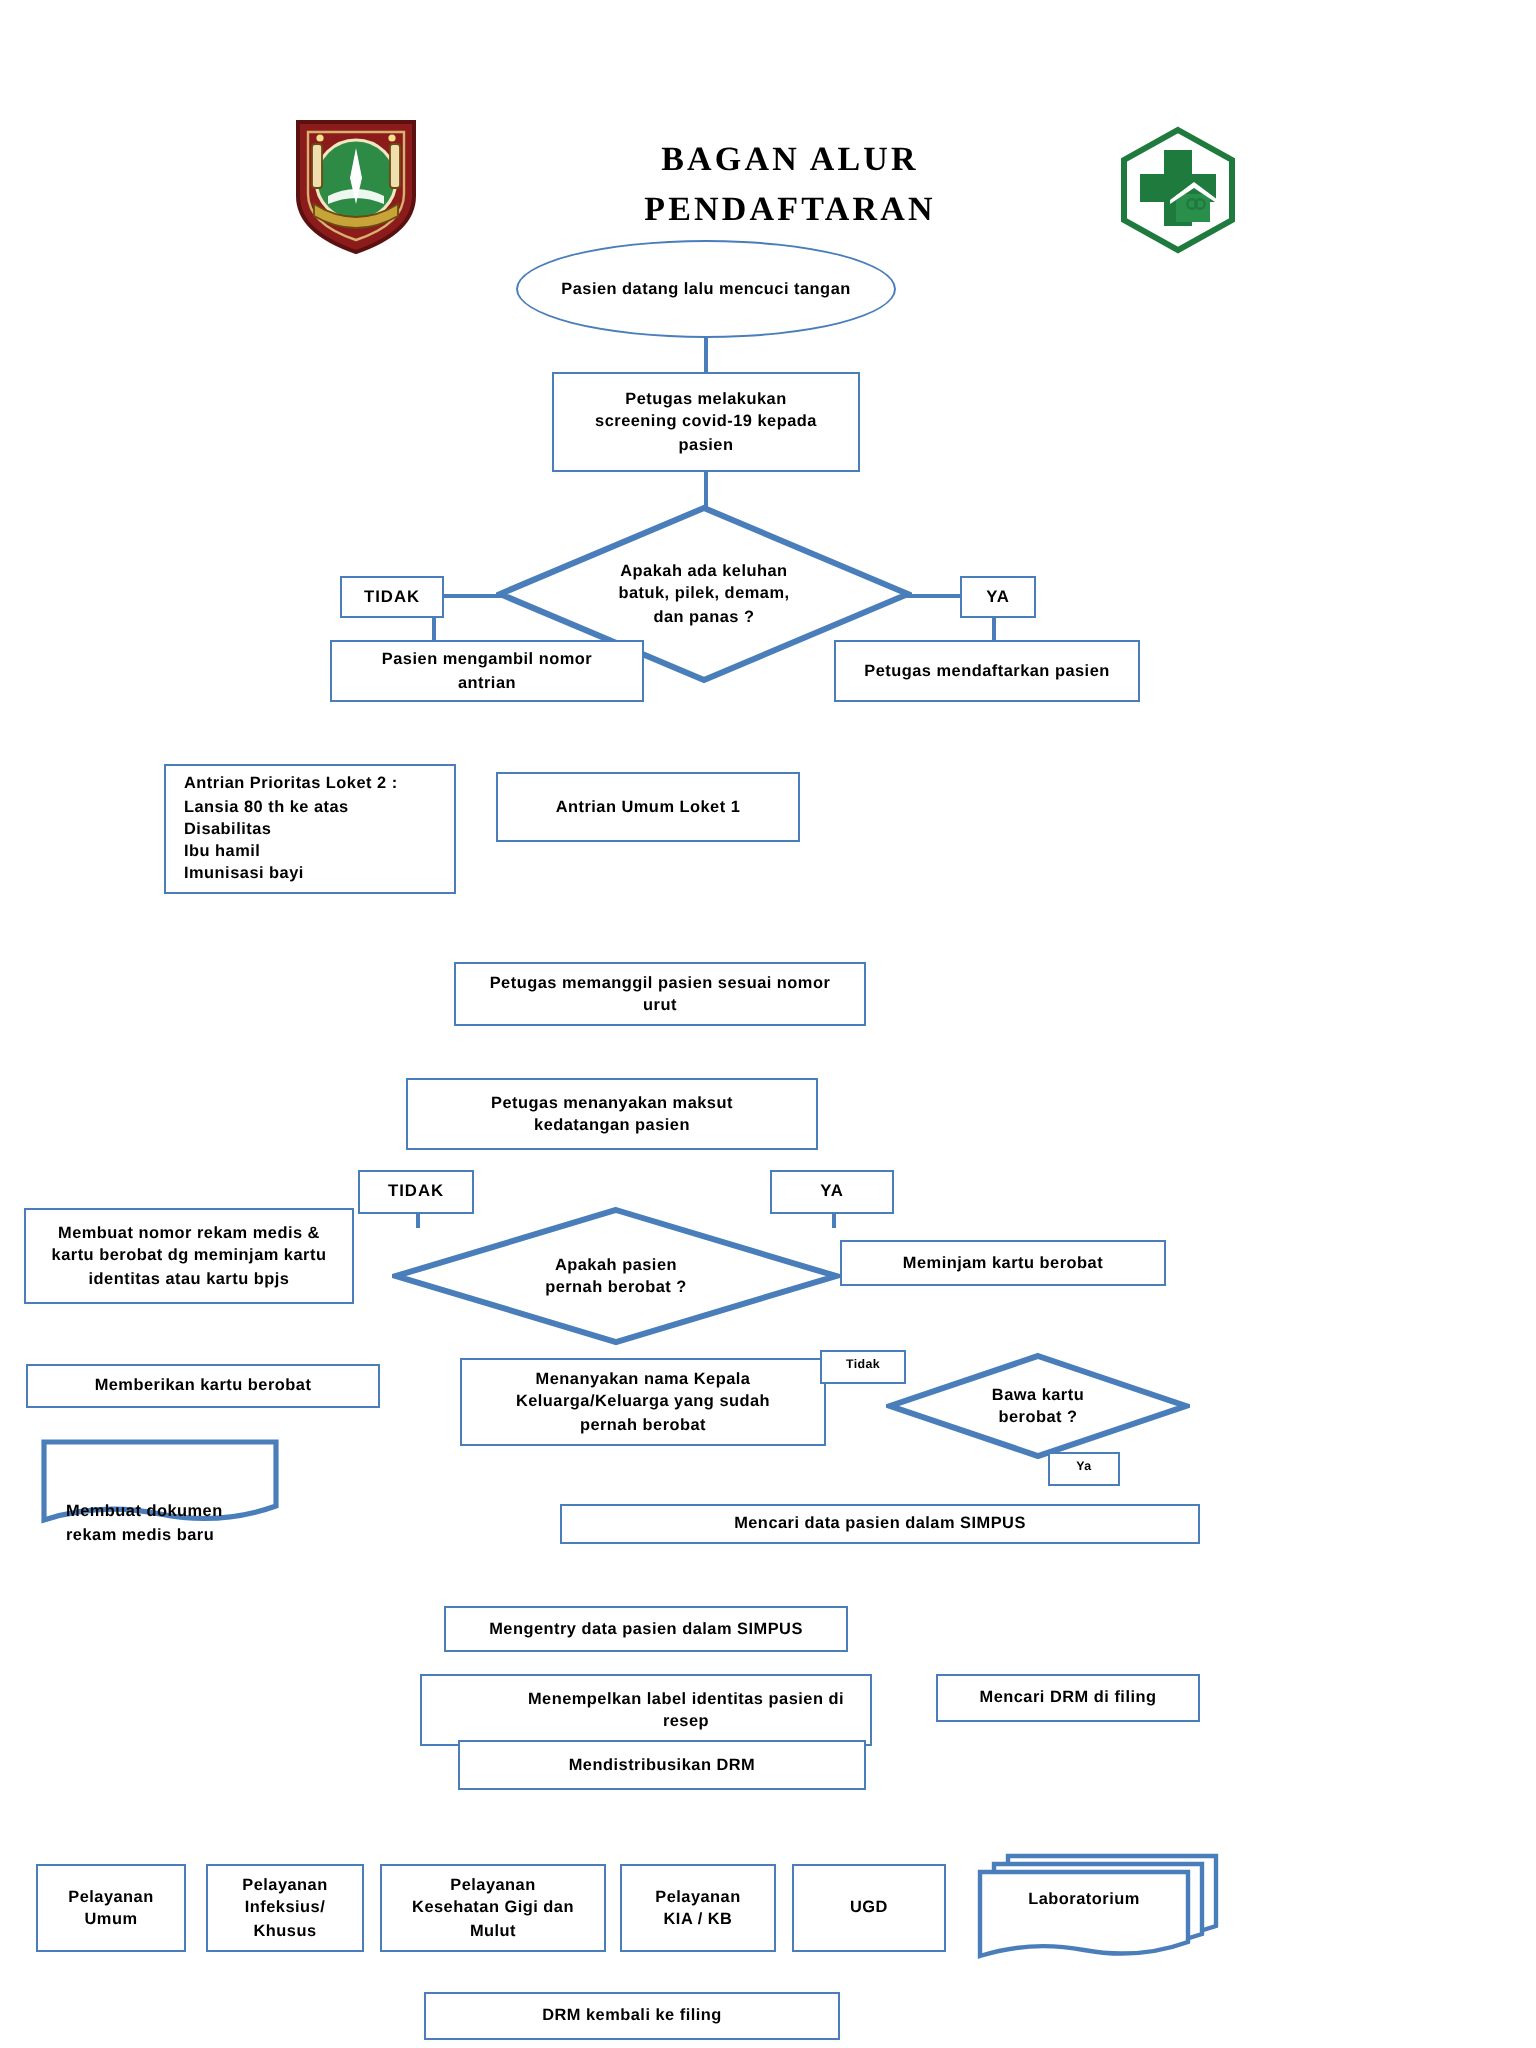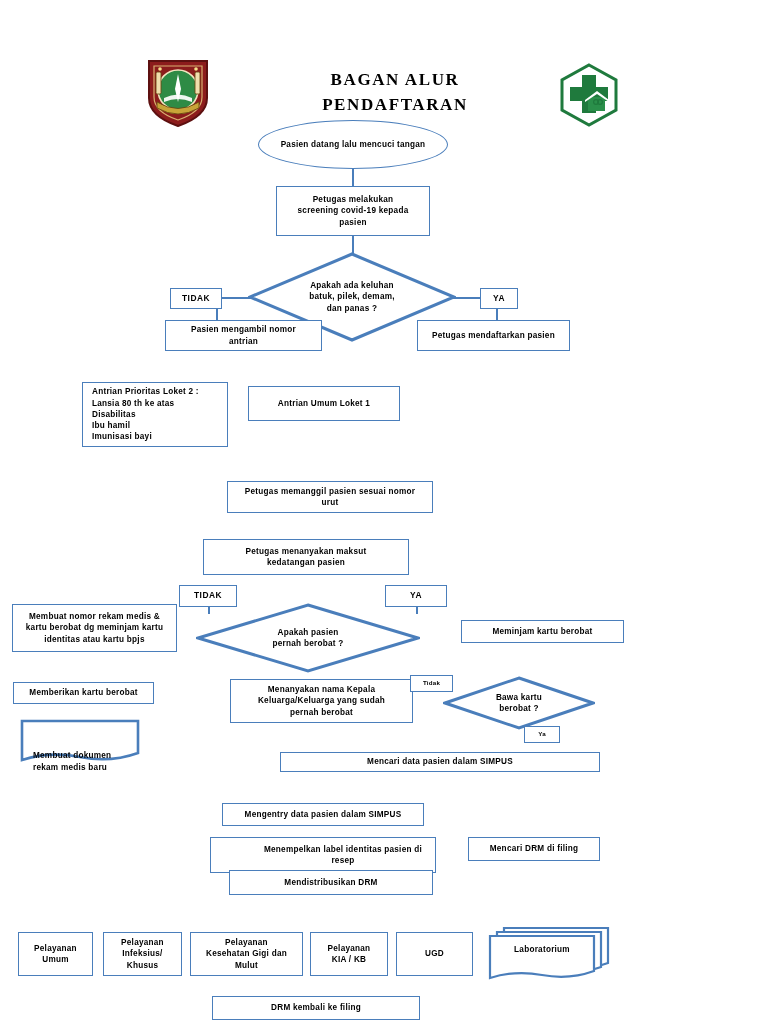--- a/index.html
+++ b/index.html
@@ -234,25 +234,25 @@
     <span class="txt">Apakah pasien
 pernah berobat ?</span>
   </div>
 
   <div class="node box" style="left:12px; top:604px; width:165px; height:48px;">
     <span class="txt">Membuat nomor rekam medis &amp;
 kartu berobat dg meminjam kartu
 identitas atau kartu bpjs</span>
   </div>
 
-  <div class="node box" style="left:461px; top:620px; width:163px; height:23px;">
+  <div class="node box" style="left:420px; top:620px; width:163px; height:23px;">
     <span class="txt">Meminjam kartu berobat</span>
   </div>
 
-  <div class="node box" style="left:13px; top:682px; width:141px; height:22px;">
+  <div class="node box" style="left:13px; top:682px; width:177px; height:22px;">
     <span class="txt">Memberikan kartu berobat</span>
   </div>
 
   <div class="node docshape left-align" style="left:20px; top:719px; width:120px; height:45px;">
     <svg viewBox="0 0 120 45" preserveAspectRatio="none">
       <path d="M2 2 H118 V34 Q90 44 60 38 Q30 32 2 41 Z" fill="#ffffff" stroke="#4a7ebb" stroke-width="2.6"></path>
     </svg>
     <span class="txt" style="padding-left:4px;margin-top:40px;">Membuat dokumen
 rekam medis baru</span>
   </div>

